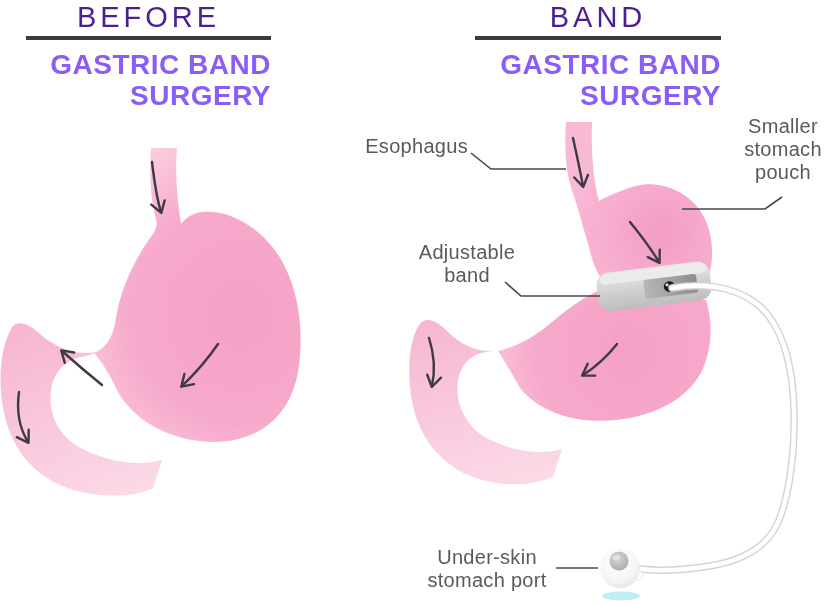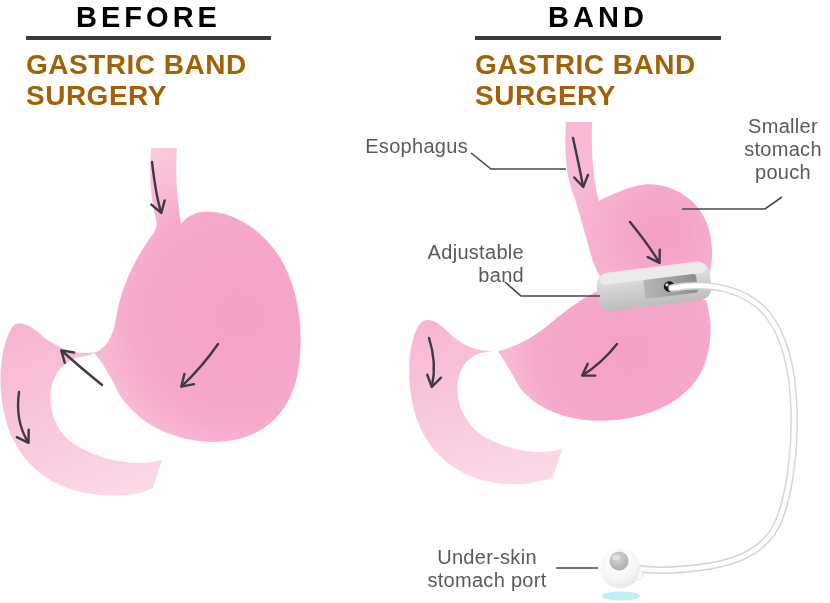--- a/index.html
+++ b/index.html
@@ -2,41 +2,41 @@
 <html><head>
 <meta charset="utf-8">
 <style>
   html,body { margin:0; padding:0; background:#ffffff; }
   .canvas {
     position:relative; width:830px; height:603px; background:#ffffff;
     overflow:hidden; font-family:"Liberation Sans", sans-serif;
   }
   .art { position:absolute; left:0; top:0; width:830px; height:603px; }
   .panel-header {
-    position:absolute; top:1px; font-size:29px; font-weight:700;
-    color:#000000; letter-spacing:4px; text-align:center; white-space:nowrap;
+    position:absolute; top:1px; font-size:29px; font-weight:400;
+    color:#4c1d95; letter-spacing:4px; text-align:center; white-space:nowrap;
   }
   .header-before { left:26px; width:245px; }
   .header-after  { left:475px; width:246px; }
   .divider { position:absolute; top:36px; height:4px; background:#3b3b3d; }
   .divider-before { left:26px; width:245px; }
   .divider-after  { left:475px; width:246px; }
   .panel-title {
     position:absolute; top:49px; font-size:28px; font-weight:700;
-    color:#a16207; letter-spacing:0.5px; line-height:31px; text-align:left;
+    color:#8b5cf6; letter-spacing:0.5px; line-height:31px; text-align:right;
   }
   .title-before { left:26px; width:245px; }
   .title-after  { left:475px; width:246px; }
   .callout {
     position:absolute; font-size:20px; font-weight:400; color:#595a5d;
     letter-spacing:0.3px; line-height:23px;
   }
   .label-esophagus { left:356px; top:135px; width:112px; text-align:right; }
   .label-pouch     { left:736px; top:115px; width:94px;  text-align:center; }
-  .label-band      { left:410px; top:241px; width:114px; text-align:right; }
+  .label-band      { left:410px; top:241px; width:114px; text-align:center; }
   .label-port      { left:424px; top:546px; width:126px; text-align:center; }
 </style>
 </head>
 <body>
 
 <div class="canvas">
 
   <svg class="art" viewBox="0 0 830 603" xmlns="http://www.w3.org/2000/svg">
     <defs>
       <radialGradient id="gBodyL" gradientUnits="userSpaceOnUse" cx="240" cy="315" r="195">

